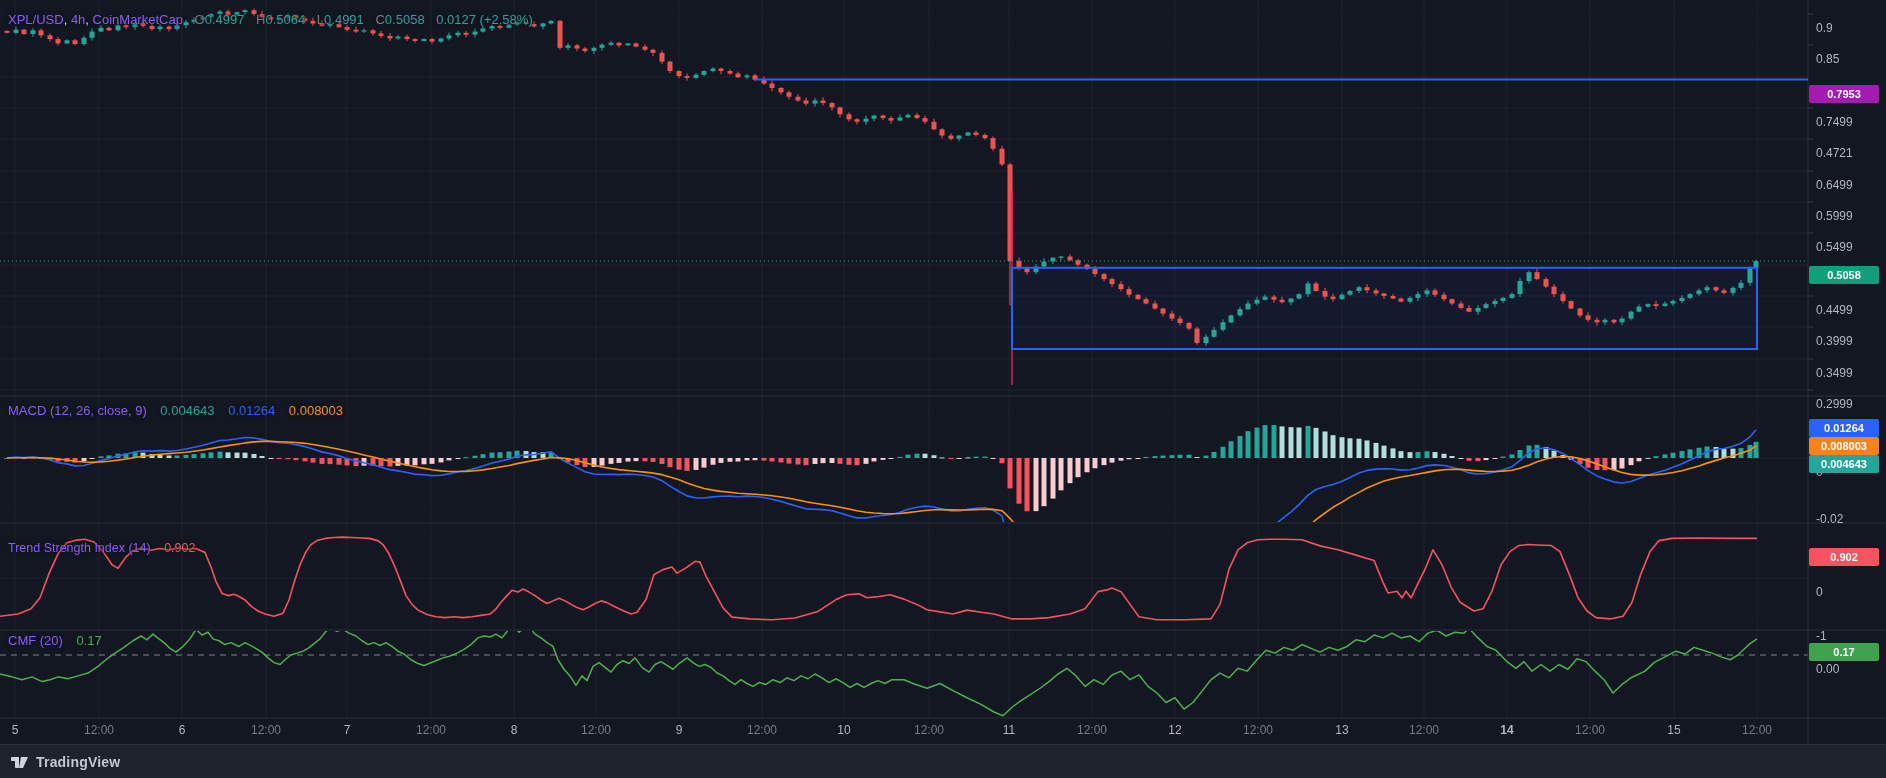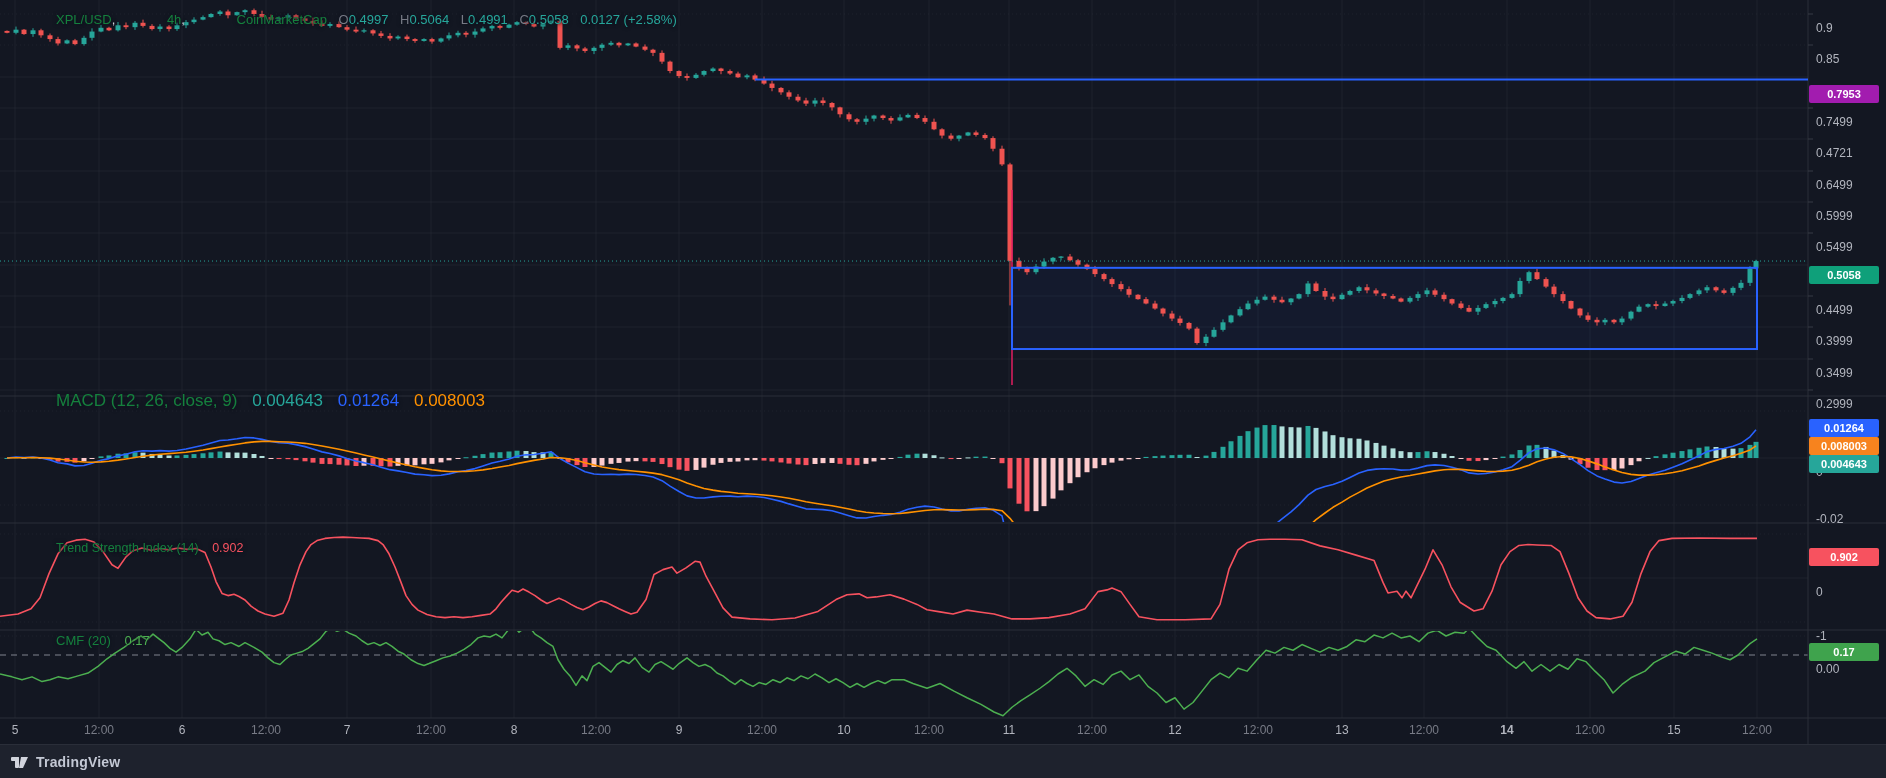--- a/index.html
+++ b/index.html
@@ -4,21 +4,21 @@
 <style>
   html,body{margin:0;padding:0;background:#131722;width:1886px;height:778px;overflow:hidden;
     font-family:"Liberation Sans",sans-serif;-webkit-font-smoothing:antialiased;}
   #stage{position:relative;width:1886px;height:778px;background:#131722;}
   #chart-svg{position:absolute;left:0;top:0;}
   .legend{position:absolute;left:8px;color:#d1d4dc;font-size:13px;white-space:nowrap;z-index:5;
     text-shadow:0 0 4px rgba(19,23,34,.9), 0 0 2px rgba(19,23,34,.9);}
   .legend .k{color:#787b86;margin-left:8px;}
   .legend .v{color:#26a69a;}
   .legend .sep{color:#d1d4dc;}
-  .legend .name{color:#15803d;margin-left:48px;}
+  .legend .name{color:#8b5cf6;}
   .legend .chg{color:#26a69a;margin-left:8px;}
   .c-teal{color:#26a69a;margin-left:10px;}
   .c-blue{color:#2962ff;margin-left:10px;}
   .c-orange{color:#ff9100;margin-left:10px;}
   .c-red{color:#f7525f;margin-left:10px;}
   .c-green{color:#4caf50;margin-left:10px;}
   #price-axis{position:absolute;left:1808px;top:14px;width:78px;height:744px;z-index:4;}
   .axlab{position:absolute;left:8px;color:#b2b5be;font-size:12px;transform:translateY(-50%);}
   .badge{position:absolute;left:1px;width:70px;text-align:center;color:#fff;font-size:11px;
     font-weight:700;padding:3px 0;border-radius:2px;transform:translateY(-50%);z-index:6;}
@@ -741,21 +741,21 @@
 
   <div class="legend" style="top:12px">
     <span class="name">XPL/USD</span><span class="sep">, </span><span class="name">4h</span><span class="sep">, </span><span class="name">CoinMarketCap</span>
     <span class="k">O</span><span class="v">0.4997</span>
     <span class="k">H</span><span class="v">0.5064</span>
     <span class="k">L</span><span class="v">0.4991</span>
     <span class="k">C</span><span class="v">0.5058</span>
     <span class="chg">0.0127 (+2.58%)</span>
   </div>
 
-  <div class="legend" style="top:391px;font-size:17px">
+  <div class="legend" style="top:403px;font-size:13px">
     <span class="name">MACD (12, 26, close, 9)</span>
     <span class="c-teal">0.004643</span>
     <span class="c-blue">0.01264</span>
     <span class="c-orange">0.008003</span>
   </div>
 
   <div class="legend" style="top:541px;font-size:12.5px">
     <span class="name">Trend Strength Index (14)</span>
     <span class="c-red">0.902</span>
   </div>

